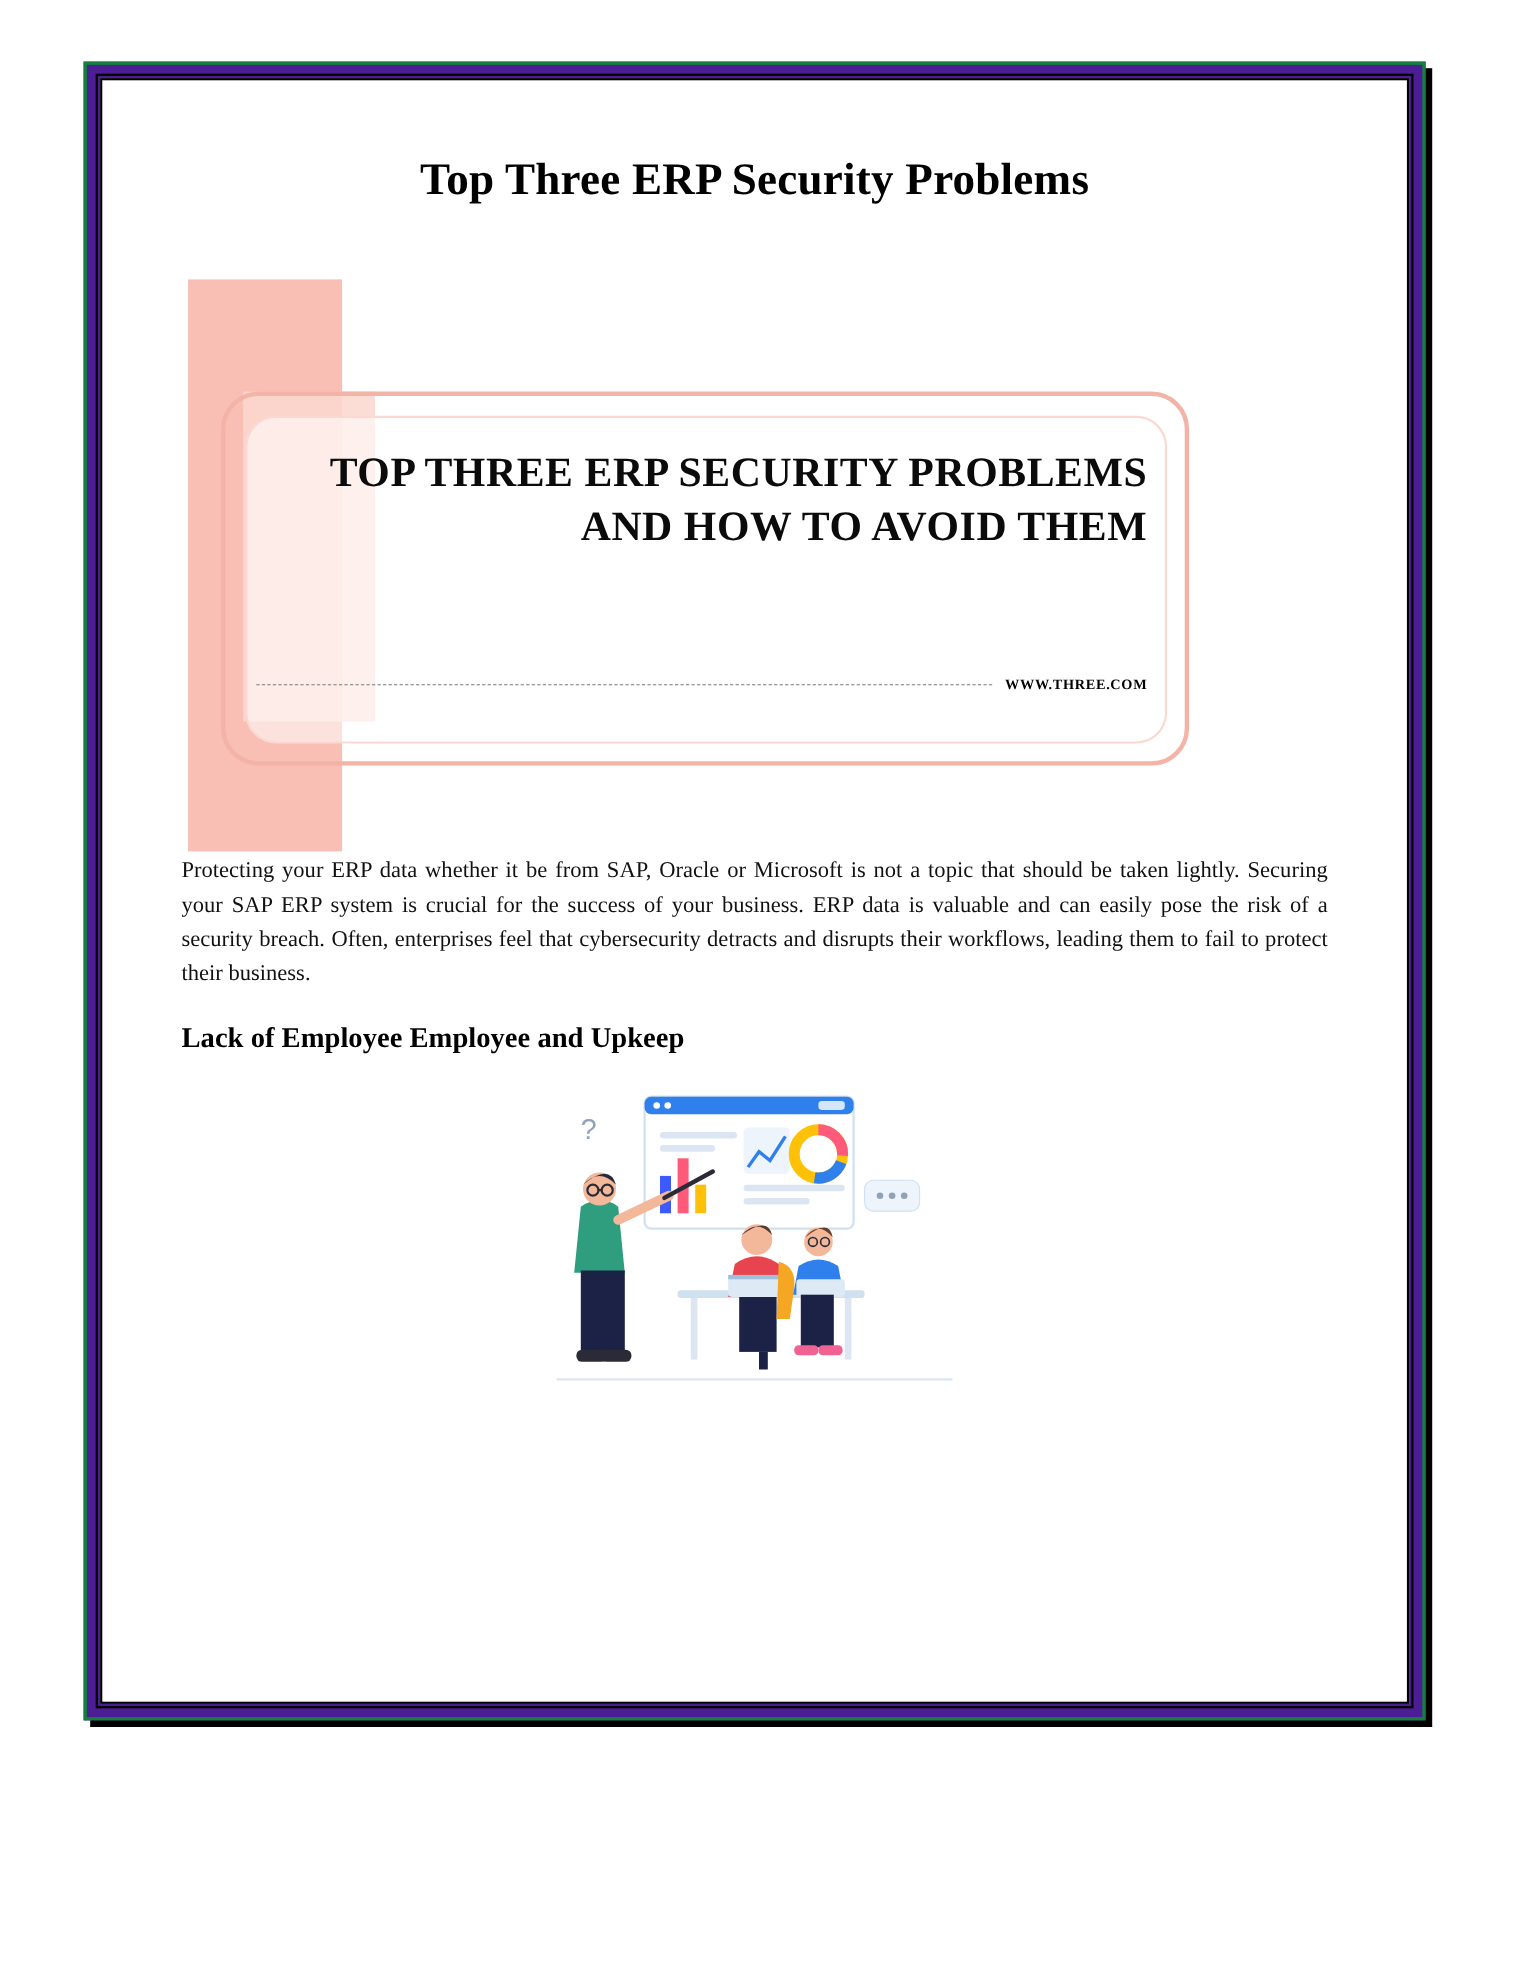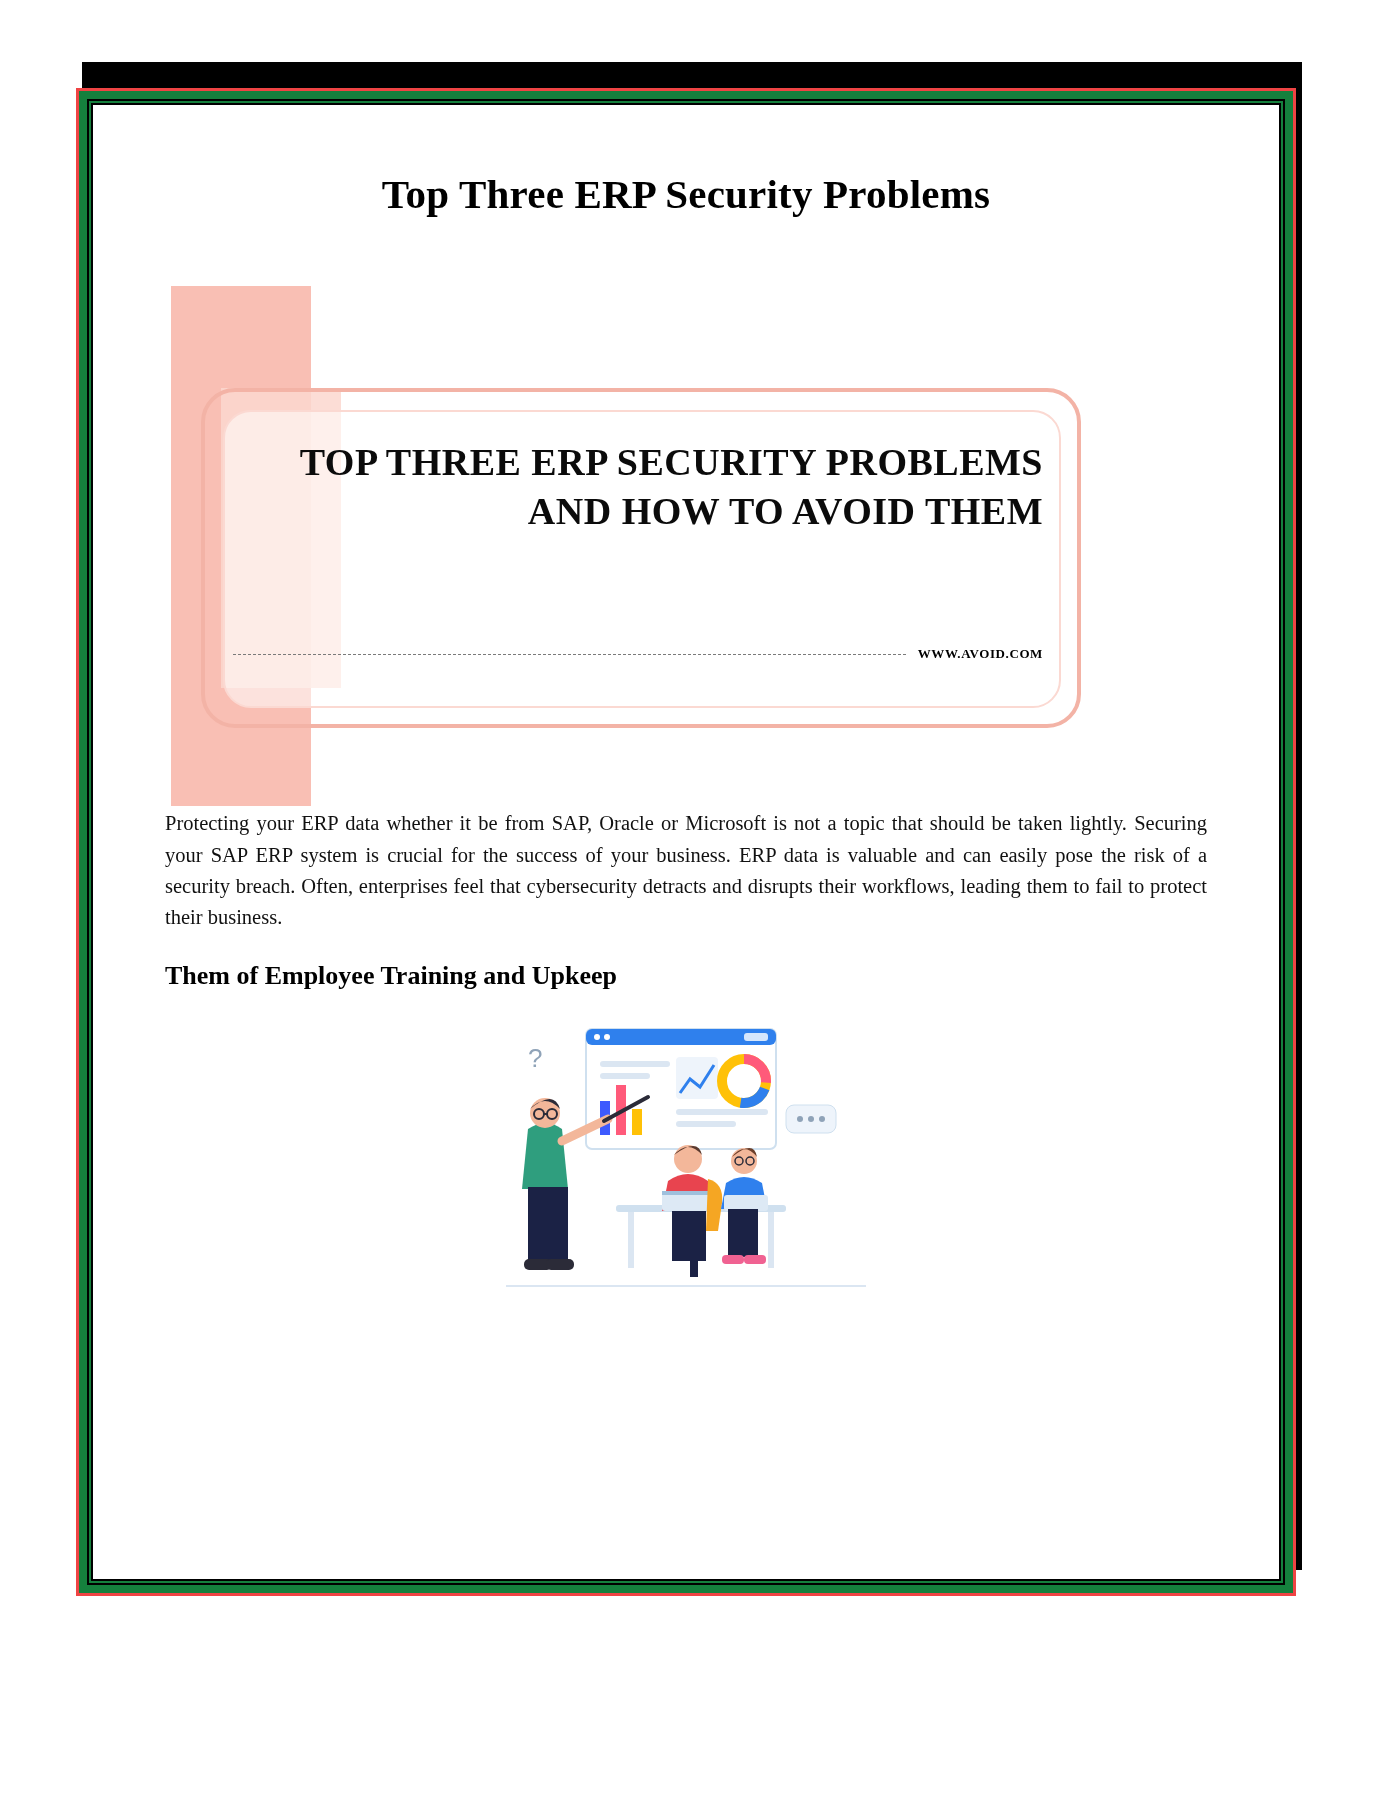--- a/index.html
+++ b/index.html
@@ -23,24 +23,23 @@
     width: 1220px;
     height: 1508px;
     background: #000000;
   }
   .page-outer {
     position: absolute;
     left: 76px;
     top: 56px;
     width: 1220px;
     height: 1508px;
-    background: #15803d;
-    border: 3px solid #ef4444;
-    box-sizing: border-box;
-    margin-top: 32px;
+    background: #4c1d95;
+    border: 3px solid #15803d;
+    box-sizing: border-box;
   }
   .page-mid {
     position: absolute;
     left: 8px;
     top: 8px;
     right: 8px;
     bottom: 8px;
     border: 2px solid #000000;
     box-sizing: border-box;
   }
@@ -189,32 +188,32 @@
     </div>
 
     <div class="hero">
       <div class="hero-swatch"></div>
       <div class="hero-swatch-light"></div>
       <div class="hero-card"></div>
       <div class="hero-card-inner"></div>
       <div class="hero-text">TOP THREE ERP SECURITY PROBLEMS AND HOW TO AVOID THEM</div>
       <div class="hero-rule-row">
         <div class="hero-rule"></div>
-        <div class="hero-url">WWW.AVOID.COM</div>
+        <div class="hero-url">WWW.THREE.COM</div>
       </div>
     </div>
 
     <div class="body-wrap">
 
       <p class="para">
         <span>Protecting your ERP data whether it be from SAP, Oracle or Microsoft is not a topic that should be taken lightly. Securing your </span><span class="u-link">SAP ERP system</span><span> is crucial for the success of your business. ERP data is valuable and can easily pose the risk of a security breach. Often, enterprises feel that </span><span class="u-link">cybersecurity</span><span> detracts and disrupts their workflows, leading them to fail to protect their business.</span>
       </p>
 
 
-      <h2 class="section-heading">Them of Employee Training and Upkeep</h2>
+      <h2 class="section-heading">Lack of Employee Employee and Upkeep</h2>
 
       <div class="illus-wrap">
         <svg class="illus" width="420" height="300" viewBox="0 0 420 300" role="img">
 
           <rect x="110" y="20" width="190" height="120" rx="6" fill="#ffffff" stroke="#cfe0ef" stroke-width="2"></rect>
           <rect x="110" y="20" width="190" height="16" rx="6" fill="#2f80ed"></rect>
           <circle cx="121" cy="28" r="3" fill="#ffffff"></circle>
           <circle cx="131" cy="28" r="3" fill="#ffffff"></circle>
           <rect x="268" y="24" width="24" height="8" rx="3" fill="#ffffff" opacity="0.8"></rect>
 

